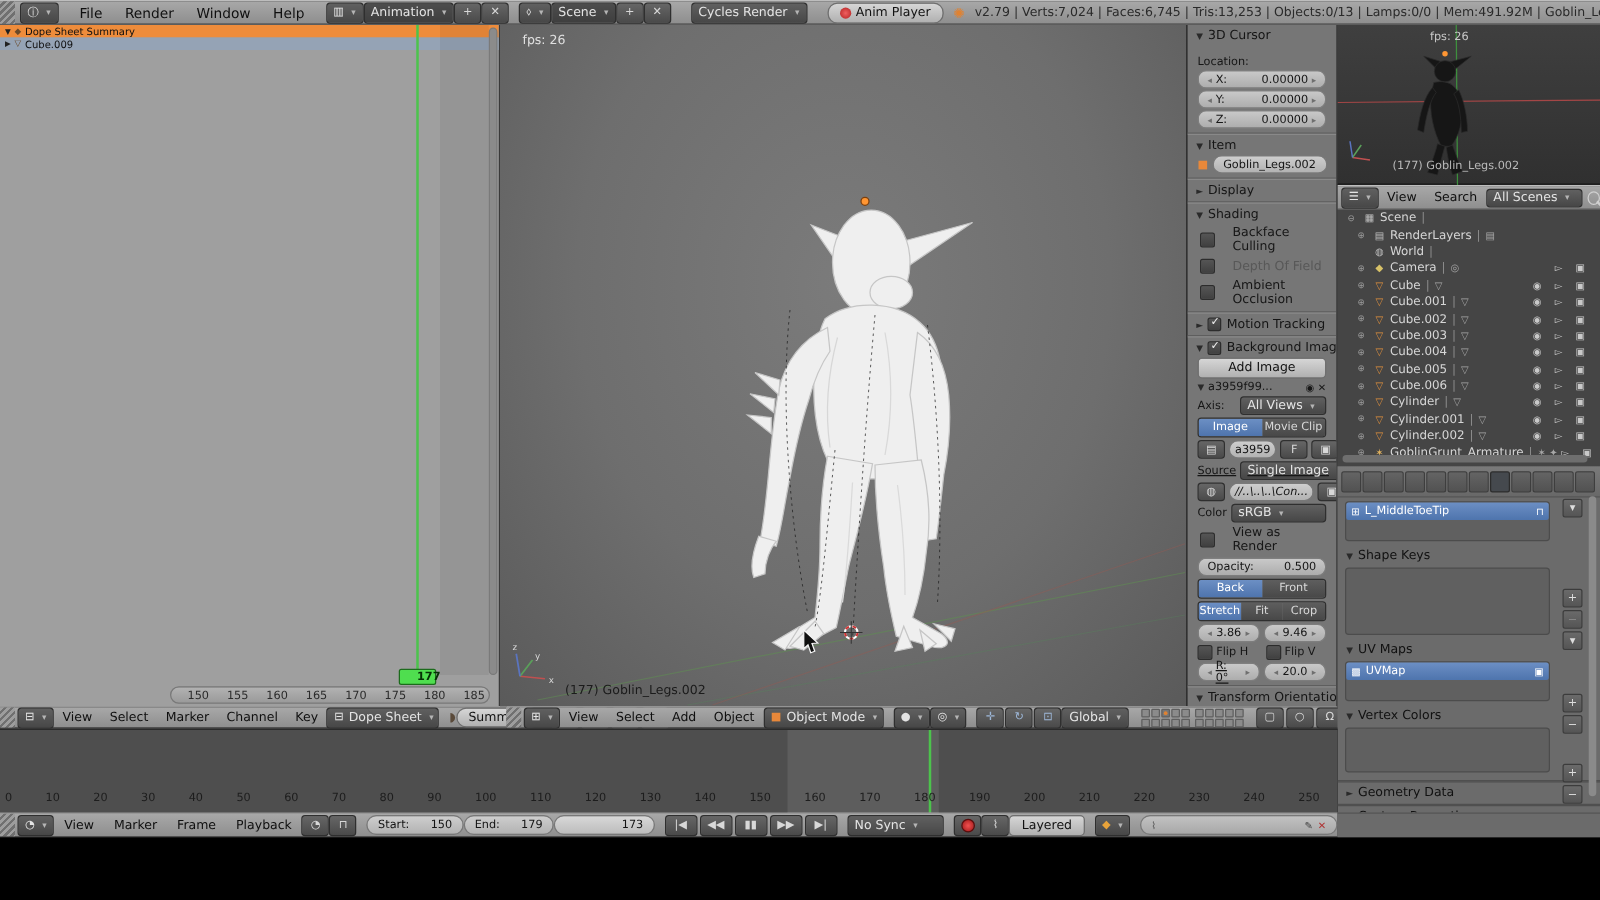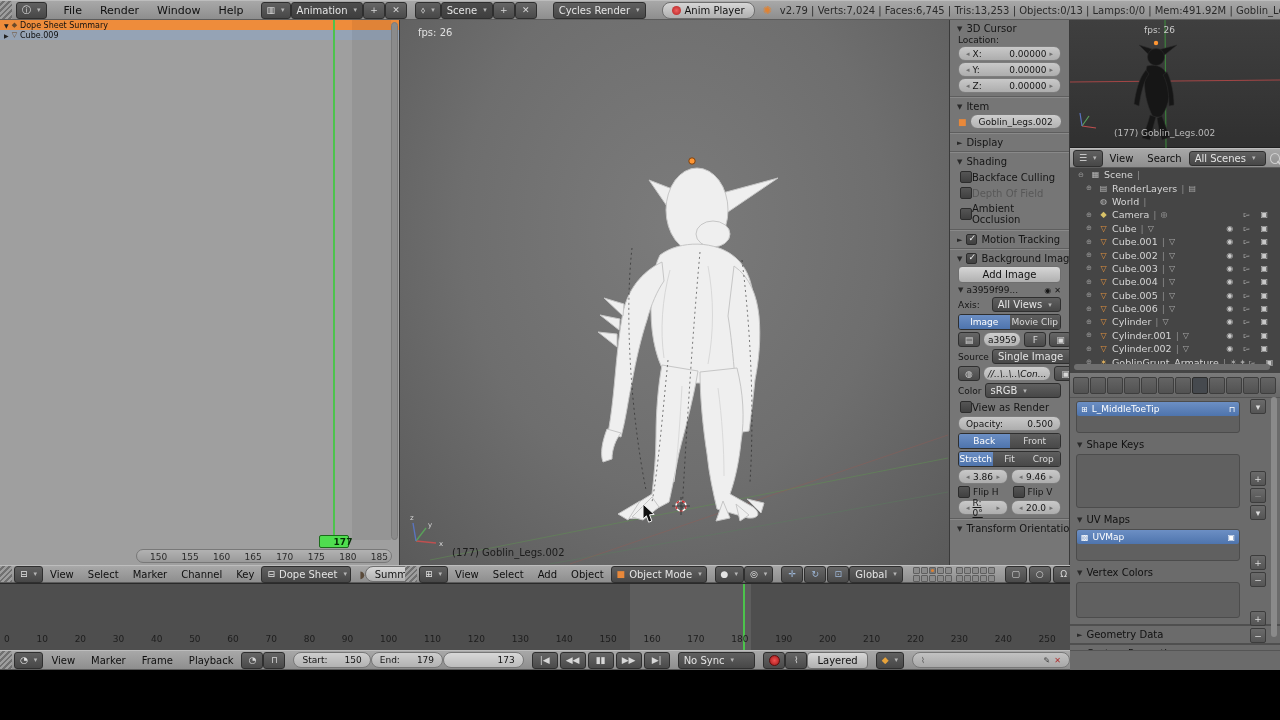--- a/index.html
+++ b/index.html
@@ -53,21 +53,21 @@
       overflow:hidden;font-size:10px;color:#161616;}
   .phdr{display:flex;align-items:center;gap:4px;margin:3px 7px 1px;font-size:10px;color:#151515;white-space:nowrap;}
   .phdr.exp::before{content:"▼";font-size:7px;color:#2a2a2a;}
   .phdr.col::before{content:"►";font-size:7px;color:#2a2a2a;}
   .psep{border-top:1px solid #5e5e5e;border-bottom:1px solid #898989;margin:3px 0;}
   .numf{background:linear-gradient(#c9c9c9,#adadad);border:1px solid #7d7d7d;border-radius:7px;height:13px;
       font-size:9px;display:flex;align-items:center;padding:0 7px;margin:1px 8px;color:#161616;gap:3px;}
   .numf .k{flex:none;}
   .numf .v{margin-left:auto;}
   .numf .sa{color:#6f6f6f;font-size:7px;}
-  .cbrow{display:flex;align-items:center;gap:0;margin:4px 10px;font-size:10px;}
+  .cbrow{display:flex;align-items:center;gap:14px;margin:4px 10px;font-size:10px;}
   .cbrow.dis{color:#585858;}
   .cb{width:10px;height:10px;background:linear-gradient(#555,#404040);border:1px solid #2c2c2c;border-radius:2px;flex:none;position:relative;}
   .cb.on::after{content:"✓";position:absolute;left:1px;top:-2px;font-size:9px;color:#ededed;}
   .tgl2{display:flex;margin:2px 8px;height:14px;border-radius:3px;overflow:hidden;border:1px solid #2f2f2f;}
   .tgl2 > div{flex:1;display:flex;align-items:center;justify-content:center;font-size:9px;
       background:linear-gradient(#5e5e5e,#484848);color:#d9d9d9;}
   .tgl2 > div.on{background:linear-gradient(#6c8fc4,#4e74ad);color:#fff;}
   .rowflex{display:flex;align-items:center;gap:3px;margin:2px 8px;}
   
   #mini-viewport{left:1070px;top:20px;width:210px;height:128px;background:linear-gradient(#3f3f3f,#303030);
@@ -356,21 +356,21 @@
     <span class="gap"></span>
     <div style="display:flex;gap:2px;">
 
     <span class="iconbtn">▣</span>
         <span class="iconbtn">▦</span>
       </div>
   </div>
 
   <div class="abs" id="npanel">
     <div class="phdr exp">3D Cursor</div>
-    <div style="margin:1px 8px 0;font-size:9px;">Location:</div>
+    <div style="margin:11px 8px 0;font-size:9px;">Location:</div>
     <div>
 
     <div class="numf">
         <span class="sa">◂</span>
           <span class="k">X:</span>
           <span class="v">0.00000</span>
           <span class="sa">▸</span>
       </div>
         <div class="numf">
         <span class="sa">◂</span>
@@ -434,21 +434,21 @@
       <div class="on">Image</div>
       <div>Movie Clip</div>
     </div>
     <div class="rowflex" style="font-size:9px;">
       <span class="iconbtn" style="height:13px;">▤</span>
       <span class="fieldl" style="flex:1;height:13px;padding:0 4px;">a3959</span>
       <span class="iconbtn" style="height:13px;">F</span>
       <span class="iconbtn" style="height:13px;">▣</span>
 
     </div>
-    <div class="rowflex" style="font-size:9px;">
+    <div class="rowflex" style="font-size:9px;text-decoration:underline;">
       <span>Source</span>
       <span class="dd" style="flex:1;height:13px;">Single Image</span>
     </div>
     <div class="rowflex" style="font-size:8px;">
       <span class="iconbtn" style="height:13px;">◍</span>
       <span class="fieldl" style="flex:1;height:13px;padding:0 4px;font-style:italic;">//..\..\..\Con...</span>
       <span class="iconbtn" style="height:13px;">▣</span>
 
     </div>
     <div class="rowflex" style="font-size:9px;">

